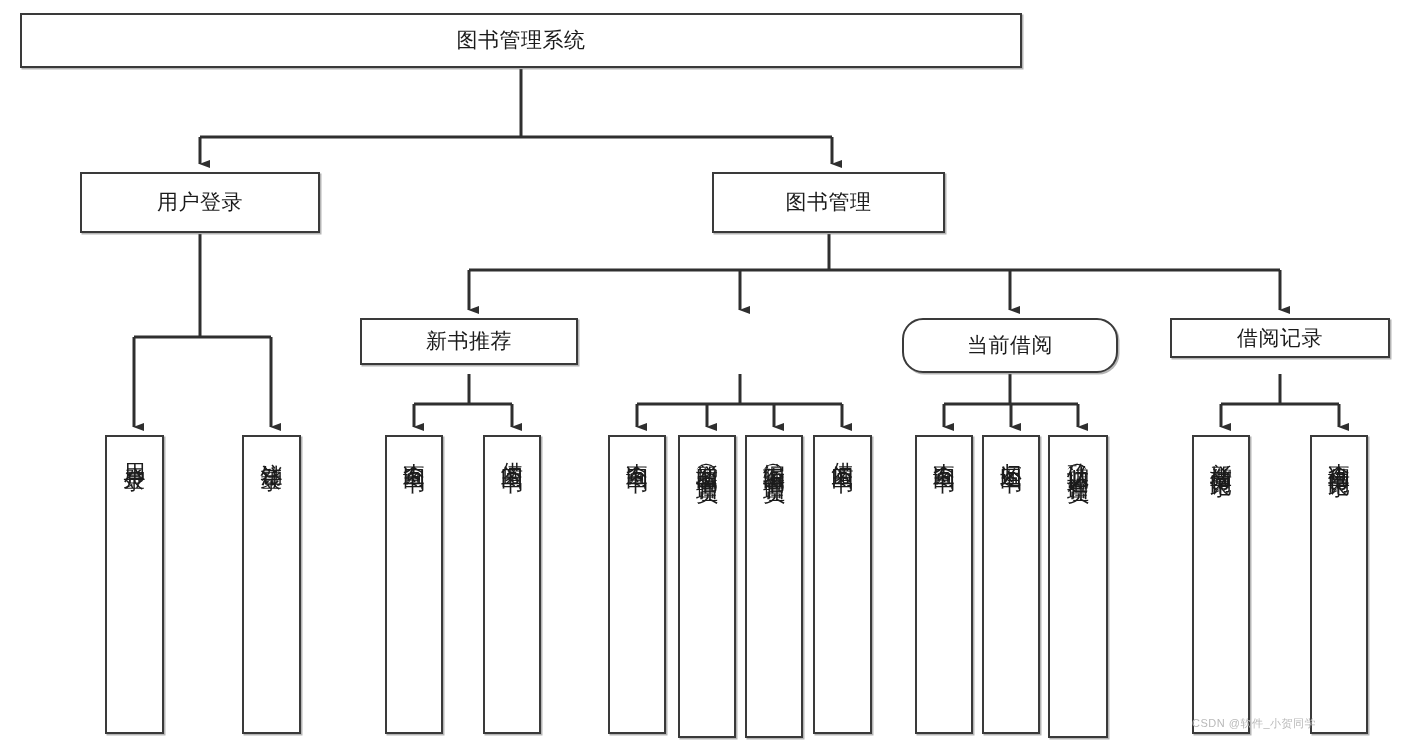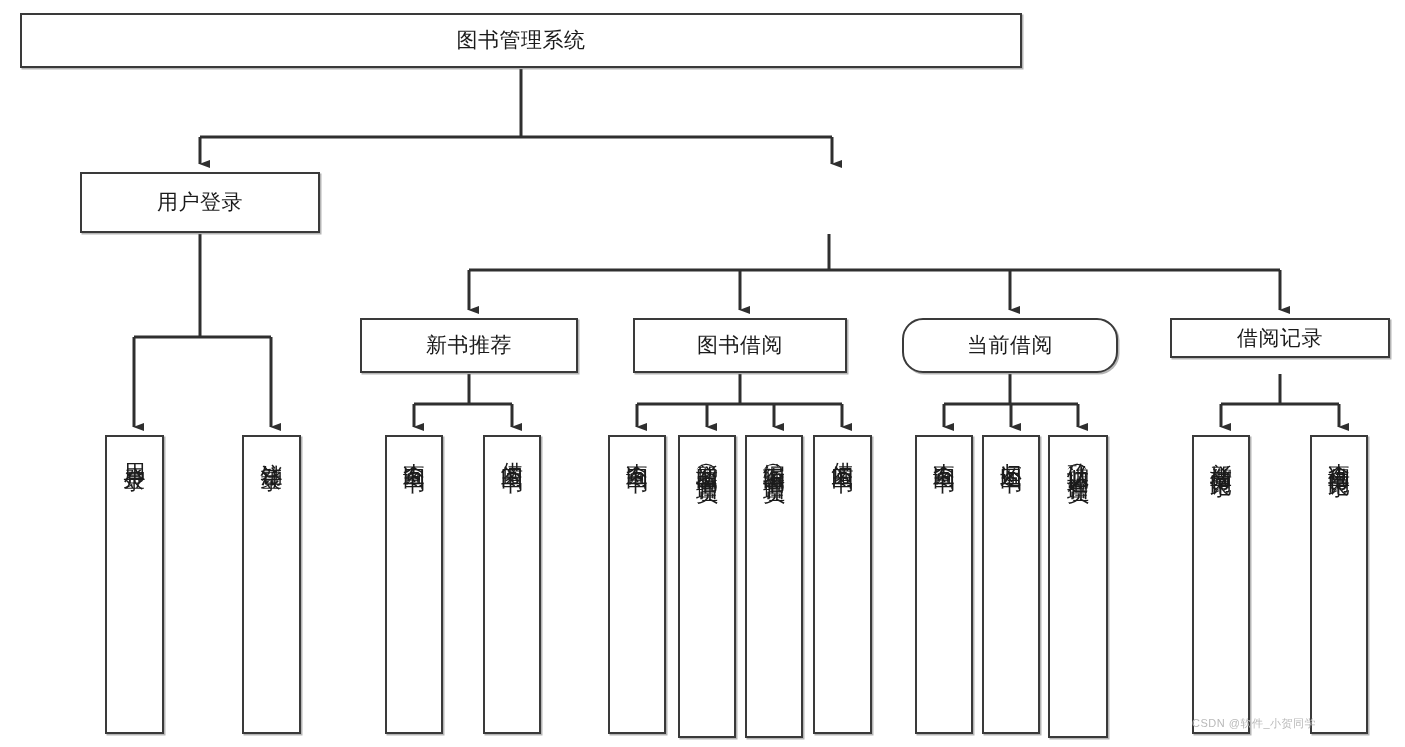--- a/index.html
+++ b/index.html
@@ -119,26 +119,26 @@
     </g>
   </svg>
 
   <div class="node horiz" style="left:20px; top:13px; width:1002px; height:55px;">
     <span class="label">图书管理系统</span>
   </div>
 
   <div class="node horiz" style="left:80px; top:172px; width:240px; height:61px;">
     <span class="label">用户登录</span>
   </div>
+  <div class="node horiz" style="left:712px; top:172px; width:233px; height:61px;">
+    <span class="label">图书管理</span>
+  </div>
 
-  <div class="node horiz" style="left:360px; top:318px; width:218px; height:55px;">
+  <div class="node horiz" style="left:360px; top:318px; width:218px; height:47px;">
     <span class="label">新书推荐</span>
-  </div>
-  <div class="node horiz" style="left:633px; top:318px; width:214px; height:55px;">
-    <span class="label">图书借阅</span>
   </div>
   <div class="node horiz" style="left:902px; top:318px; width:216px; height:55px;border-radius:21px;">
     <span class="label">当前借阅</span>
   </div>
   <div class="node horiz" style="left:1170px; top:318px; width:220px; height:40px;">
     <span class="label">借阅记录</span>
   </div>
 
   <div class="node vert" style="left:105px; top:435px; width:59px; height:299px;">
     <span class="label">用户登录</span>

